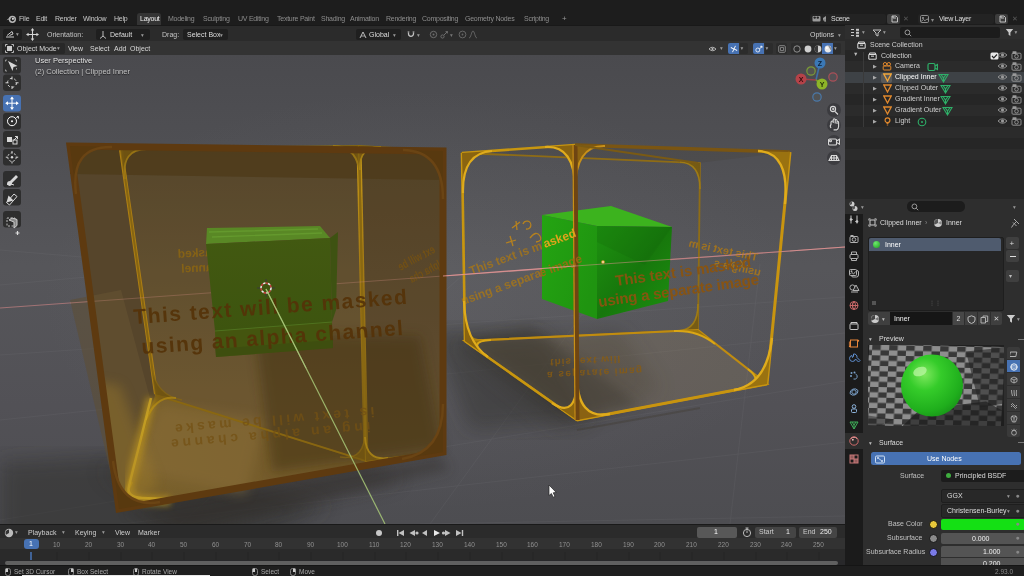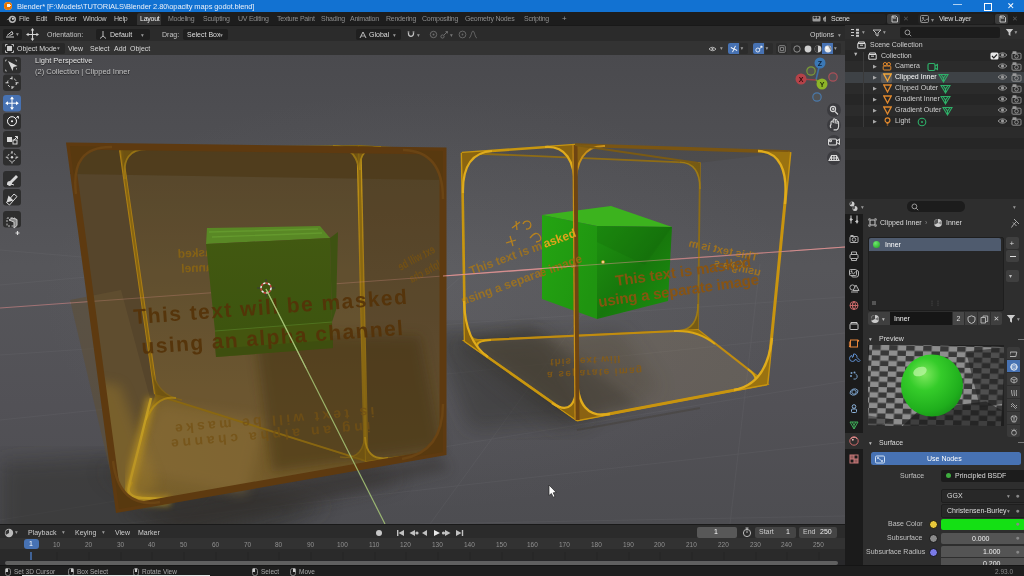--- a/index.html
+++ b/index.html
@@ -5,28 +5,20 @@
   html,body{margin:0;padding:0;background:#000;}
   #app{position:relative;width:1024px;height:576px;overflow:hidden;
        font-family:"Liberation Sans",sans-serif;background:#1d1d1d;}
   .abs{position:absolute;}
   .txt{white-space:nowrap;}
 </style>
 </head>
 <body>
 <div id="app">
 
-  <div class="abs" style="left:0;top:0;width:1024px;height:12px;background:#1272d2;">
-    <div class="abs" style="left:4px;top:2px;width:8px;height:8px;border-radius:50%;background:#e8e4de;"></div>
-    <div class="abs" style="left:4px;top:2px;width:8px;height:8px;border-radius:50%;background:radial-gradient(circle at 60% 45%, #f5f3ef 0 28%, #ea7600 29% 100%);"></div>
-    <div class="abs txt" style="left:17px;top:1.5px;font-size:7.5px;letter-spacing:-0.1px;color:#e8eef8;">Blender* [F:\Models\TUTORIALS\Blender 2.80\opacity maps godot.blend]</div>
-    <div class="abs txt" style="left:953px;top:-1px;font-size:9px;color:#fff;">—</div>
-    <div class="abs" style="left:984px;top:3px;width:6px;height:6px;border:1px solid #fff;"></div>
-    <div class="abs txt" style="left:1007px;top:1px;font-size:9px;color:#fff;">✕</div>
-  </div>
 
   <div class="abs" style="left:0;top:12px;width:1024px;height:13px;background:#1d1d1d;font-size:7px;letter-spacing:-0.25px;color:#c8c8c8;">
     <div class="abs" style="left:6px;top:1.5px;width:10px;height:10px;">
       <svg width="11" height="11" viewBox="0 0 11 11">
         <circle cx="6.4" cy="5.3" r="2.9" fill="none" stroke="#b5b5b5" stroke-width="1.5"></circle>
         <circle cx="6.9" cy="4.8" r="1.1" fill="#d5d5d5"></circle>
         <path d="M0.5 6.3 L4.3 3.0 L4.7 5.0 Z" fill="#b5b5b5"></path>
       </svg>
     </div>
     <div class="abs txt" style="left:19px;top:3px;">File</div>
@@ -479,21 +471,21 @@
 
     <line x1="443" y1="276" x2="575" y2="266" stroke="#e89898" stroke-width="1.1" opacity="0.8"></line>
     <line x1="575" y1="266" x2="790" y2="251" stroke="#e09090" stroke-width="1" opacity="0.5"></line>
     <line x1="790" y1="251" x2="845" y2="247" stroke="#e89898" stroke-width="1.1" opacity="0.7"></line>
 
     <g transform="translate(549,485)">
       <path d="M0 0 L0 10.5 L2.4 8.5 L4.2 12.2 L6 11.4 L4.2 7.8 L7.2 7.4 Z" fill="#fff" stroke="#222" stroke-width="0.7"></path>
     </g>
   </svg>
 
-  <div class="abs txt" style="left:35px;top:1px;font-size:7.5px;color:#e2e2e2;text-shadow:0 1px 1px rgba(0,0,0,.6);">Light Perspective</div>
+  <div class="abs txt" style="left:35px;top:1px;font-size:7.5px;color:#e2e2e2;text-shadow:0 1px 1px rgba(0,0,0,.6);">User Perspective</div>
   <div class="abs txt" style="left:35px;top:12px;font-size:7.5px;color:#c2c2c2;text-shadow:0 1px 1px rgba(0,0,0,.6);">(2) Collection | Clipped Inner</div>
 
   <svg class="abs" style="left:0;top:0;" width="30" height="190" viewBox="0 0 30 190">
     <g>
       <rect x="3" y="2" width="18" height="16.5" rx="3" fill="#2e2e2e"></rect>
       <rect x="3" y="19.5" width="18" height="16.5" rx="3" fill="#2e2e2e"></rect>
       <rect x="3" y="40" width="18" height="16.5" rx="3" fill="#4772b3"></rect>
       <rect x="3" y="58" width="18" height="16.5" rx="3" fill="#2e2e2e"></rect>
       <rect x="3" y="76" width="18" height="16.5" rx="3" fill="#2e2e2e"></rect>
       <rect x="3" y="94" width="18" height="16.5" rx="3" fill="#2e2e2e"></rect>

